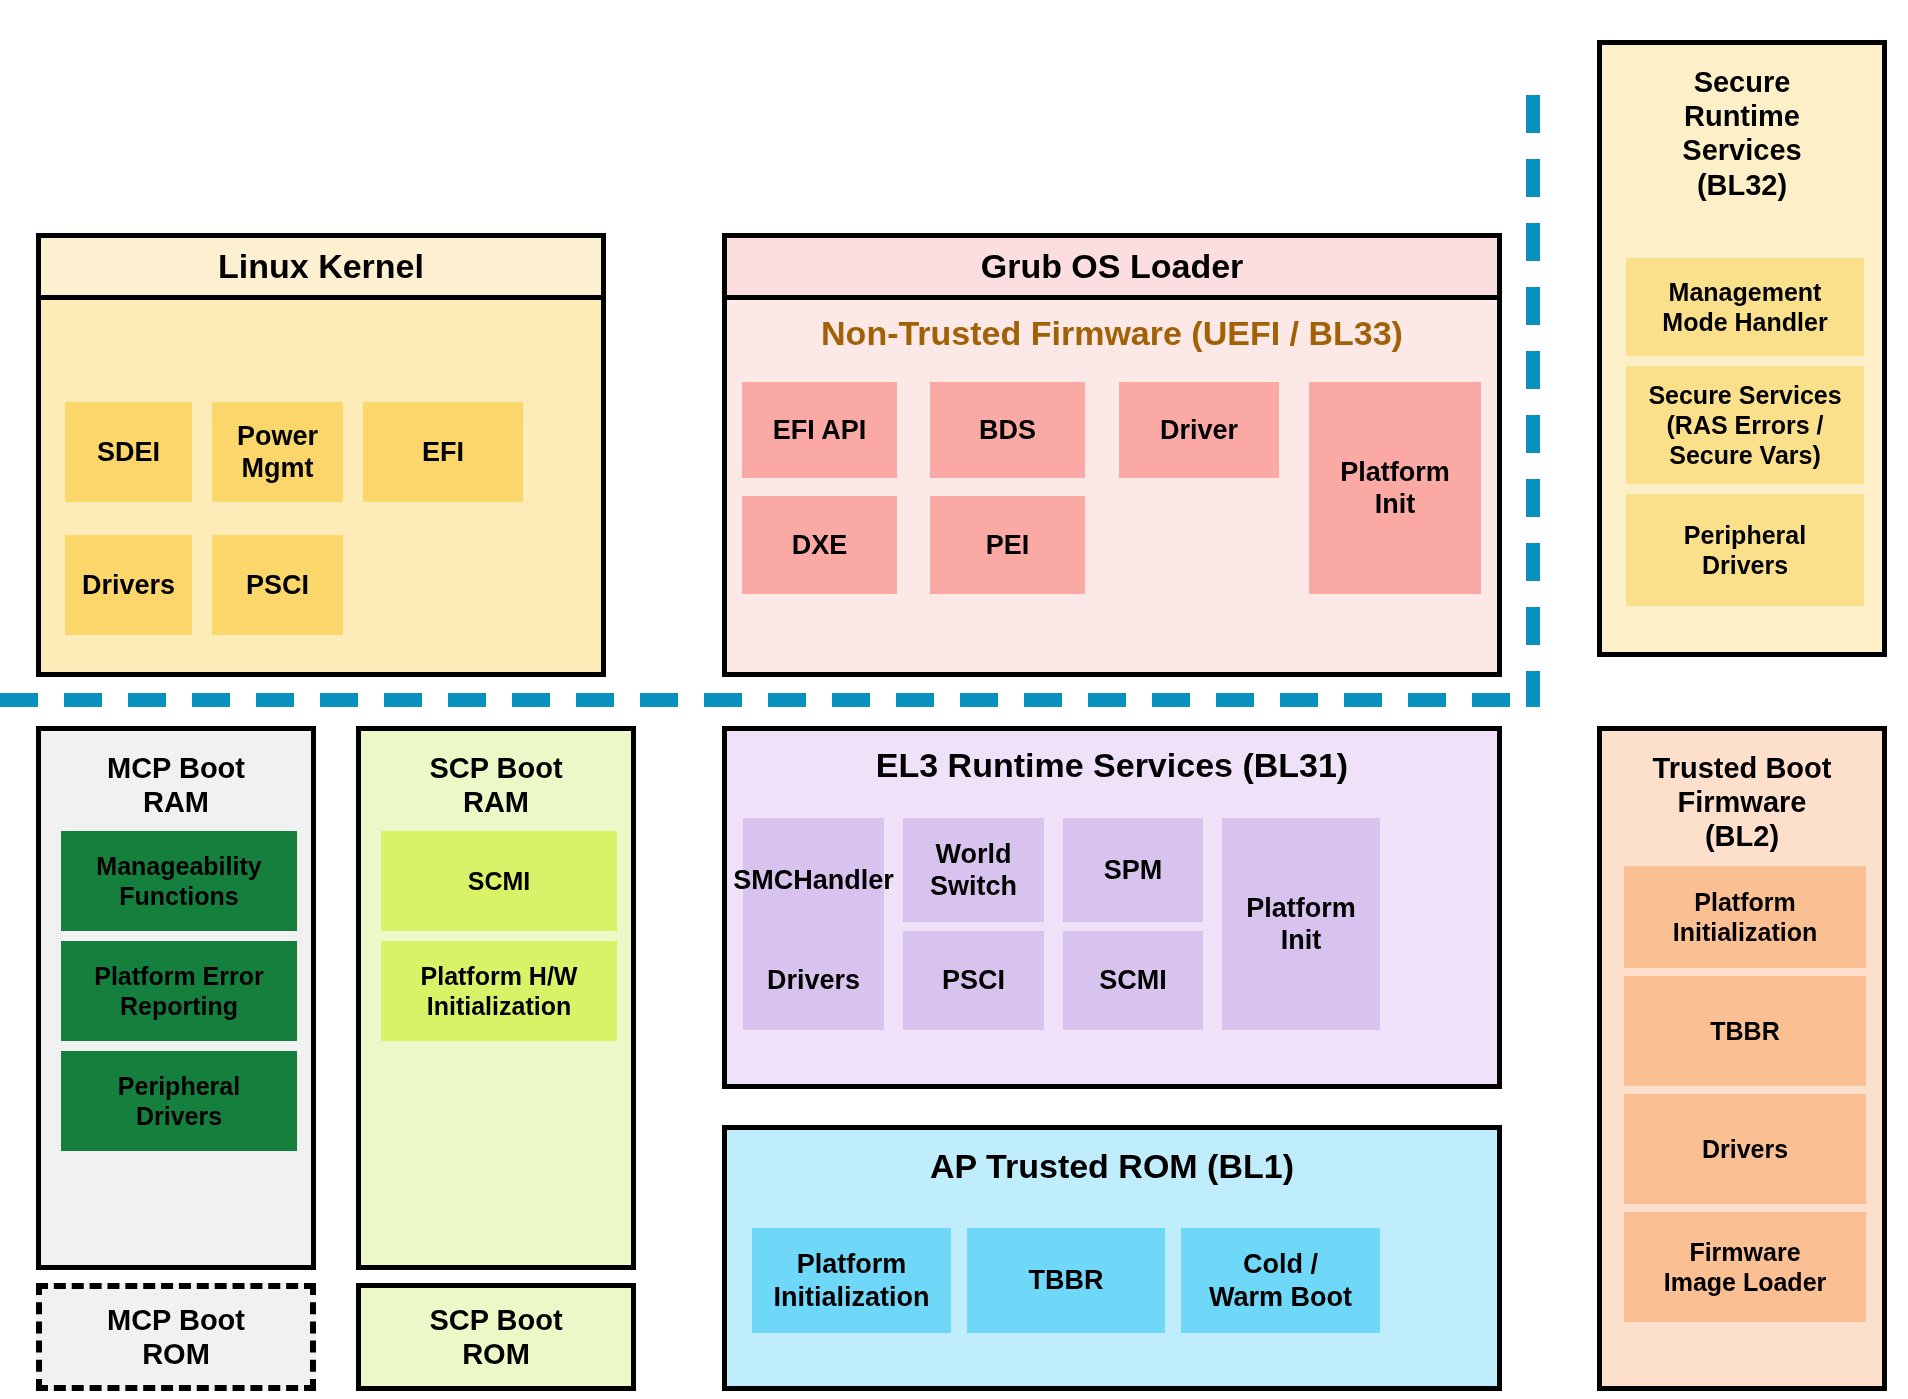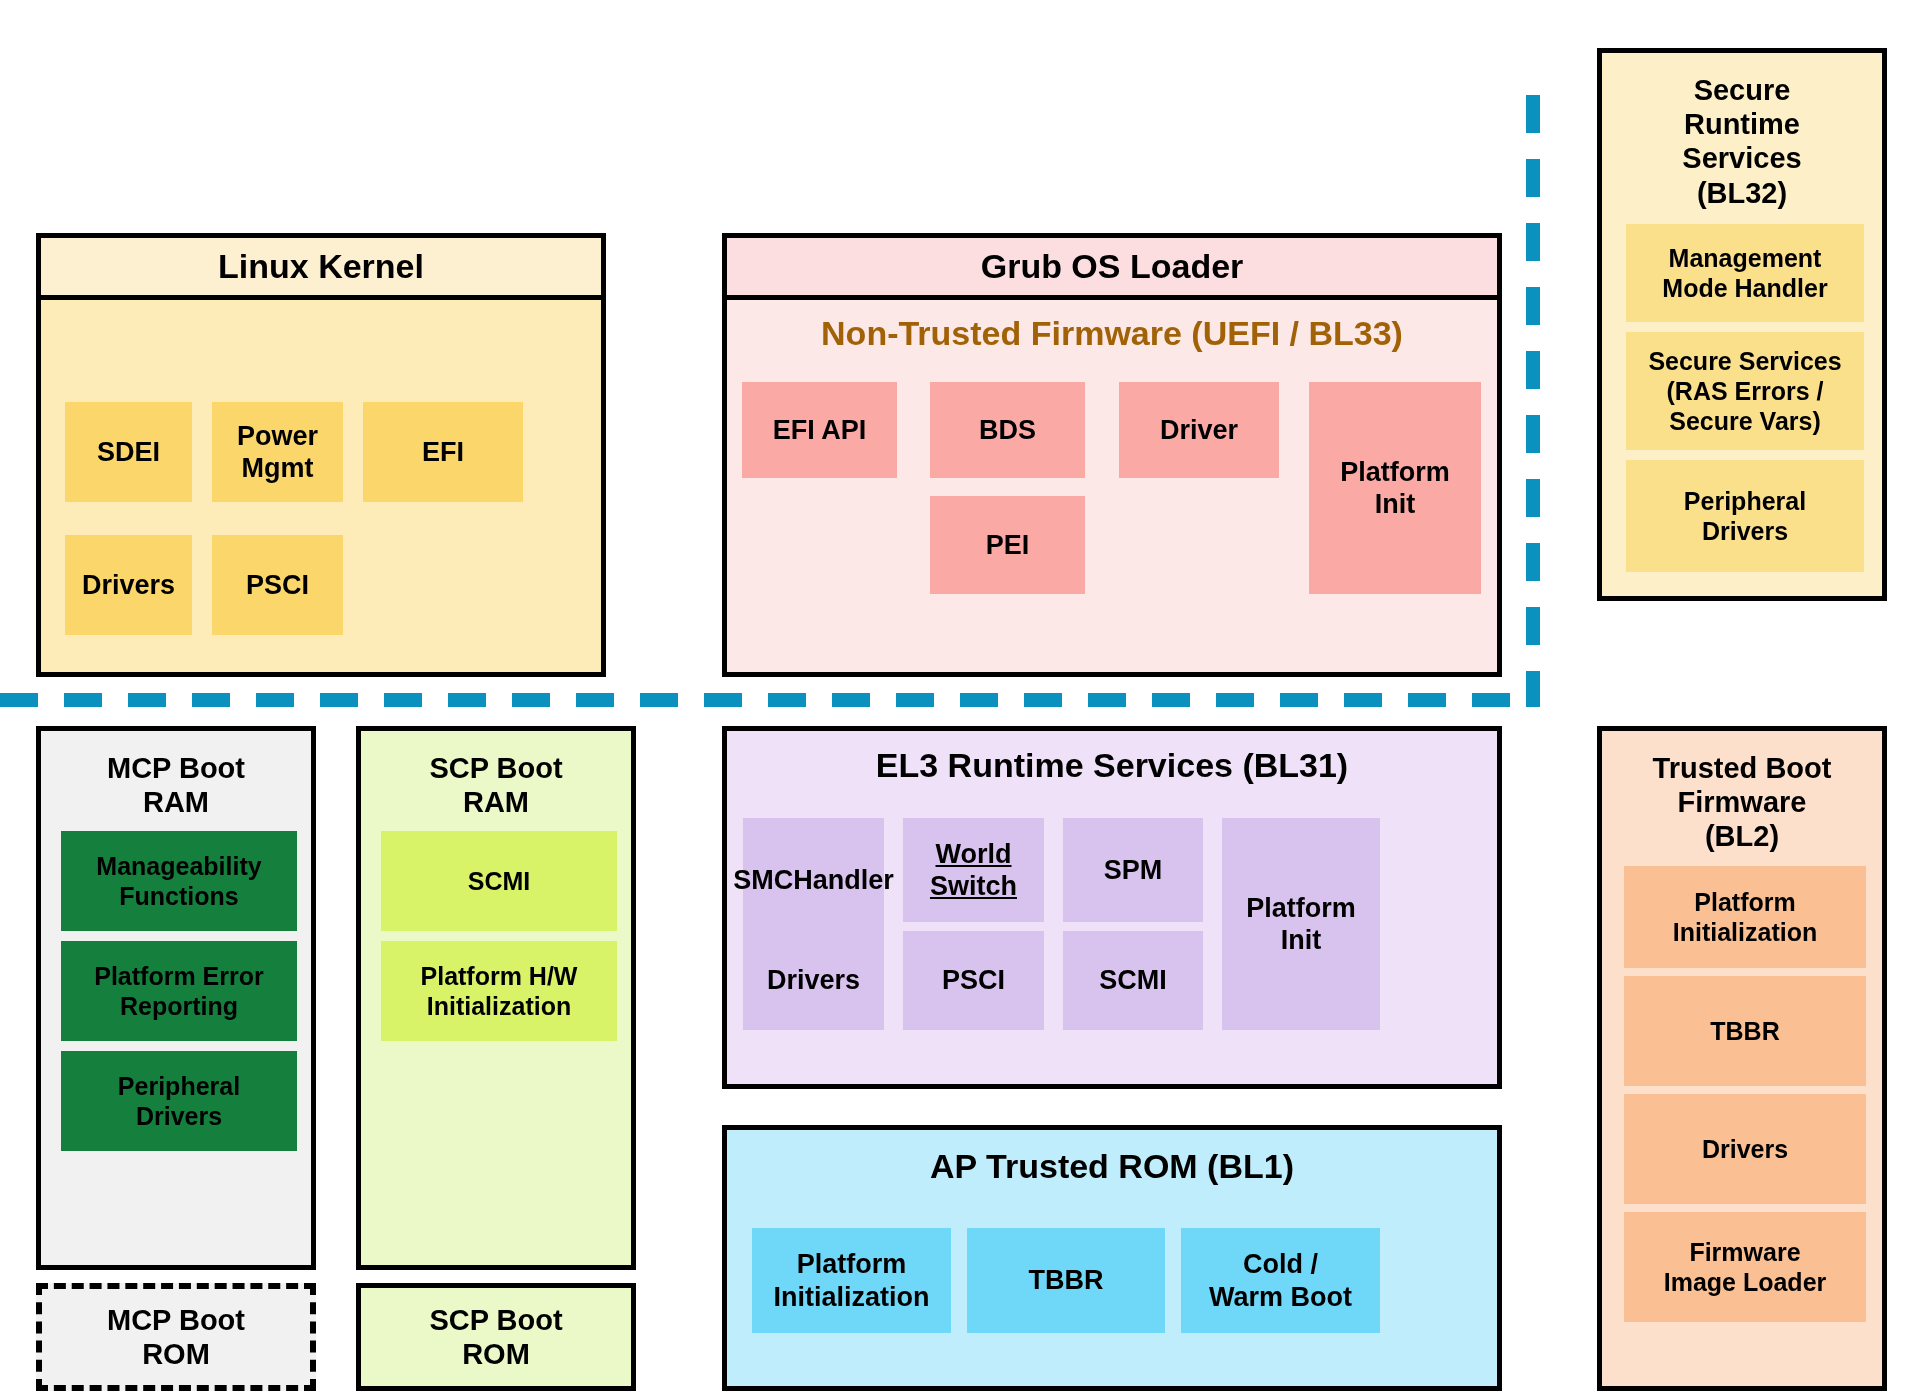--- a/index.html
+++ b/index.html
@@ -113,21 +113,21 @@
   #grub { left: 722px; top: 233px; width: 780px; height: 444px; }
   #grub .title-bar { height: 62px; font-size: 34px; display:flex; align-items:center; justify-content:center; }
   #grub .body { flex: 1; position: relative; }
   #grub .bodytitle {
     position: absolute; left: 0; right: 0; top: 14px;
     text-align: center; font-weight: bold; font-size: 34px; color: #a16207;
   }
   #grub .gchip { position: absolute; font-size: 27px; }
 
   
-  #srs { left: 1597px; top: 48px; width: 290px; height: 553px; padding: 14px 18px; }
+  #srs { left: 1597px; top: 40px; width: 290px; height: 617px; padding: 14px 18px; gap: 42px; }
   #srs .panel-title { font-size: 29px; padding: 6px 0 14px; }
   #srs .chip { font-size: 25px; }
 
   
   #mcp-ram { left: 36px; top: 726px; width: 280px; height: 544px; padding: 12px 14px; }
   #mcp-ram .panel-title { font-size: 29px; padding: 8px 0 12px; }
   #mcp-ram .chip { font-size: 25px; }
 
   
   #mcp-rom { left: 36px; top: 1283px; width: 280px; height: 108px; align-items:center; justify-content:center; }
@@ -201,20 +201,21 @@
 
       <div class="chip t-grub-chip gchip" style="left:203px; top:82px; width:155px; height:96px;">BDS</div>
 
       <div class="chip t-grub-chip gchip" style="left:392px; top:82px; width:160px; height:96px;">Driver</div>
 
       <div class="chip t-grub-chip gchip" style="left:582px; top:82px; width:172px; height:212px; flex-direction:column;">
         <span>Platform</span>
         <span>Init</span>
       </div>
 
+      <div class="chip t-grub-chip gchip" style="left:15px; top:196px; width:155px; height:98px;">DXE</div>
 
       <div class="chip t-grub-chip gchip" style="left:203px; top:196px; width:155px; height:98px;">PEI</div>
     </div>
   </div>
 
   <div class="panel t-srs" id="srs">
     <div class="panel-title">
       <div>Secure</div>
       <div>Runtime</div>
       <div>Services</div>
@@ -288,21 +289,21 @@
     </div>
   </div>
 
   <div class="panel t-bl31" id="bl31">
     <div class="panel-title">EL3 Runtime Services (BL31)</div>
     <div class="body">
       <div class="chip t-bl31-chip pchip" style="left:16px; top:33px; width:141px; height:124px; flex-direction:row;justify-content:center;">
         <span>SMC</span>
         <span>Handler</span>
       </div>
-      <div class="chip t-bl31-chip pchip" style="left:176px; top:33px; width:141px; height:104px; flex-direction:column;text-decoration:underline;">
+      <div class="chip t-bl31-chip pchip" style="left:176px; top:33px; width:141px; height:104px; flex-direction:column;">
         <span>World</span>
         <span>Switch</span>
       </div>
       <div class="chip t-bl31-chip pchip" style="left:336px; top:33px; width:140px; height:104px; flex-direction:column;">
         <span>SPM</span>
       </div>
       <div class="chip t-bl31-chip pchip" style="left:495px; top:33px; width:158px; height:212px; flex-direction:column;">
         <span>Platform</span>
         <span>Init</span>
       </div>

